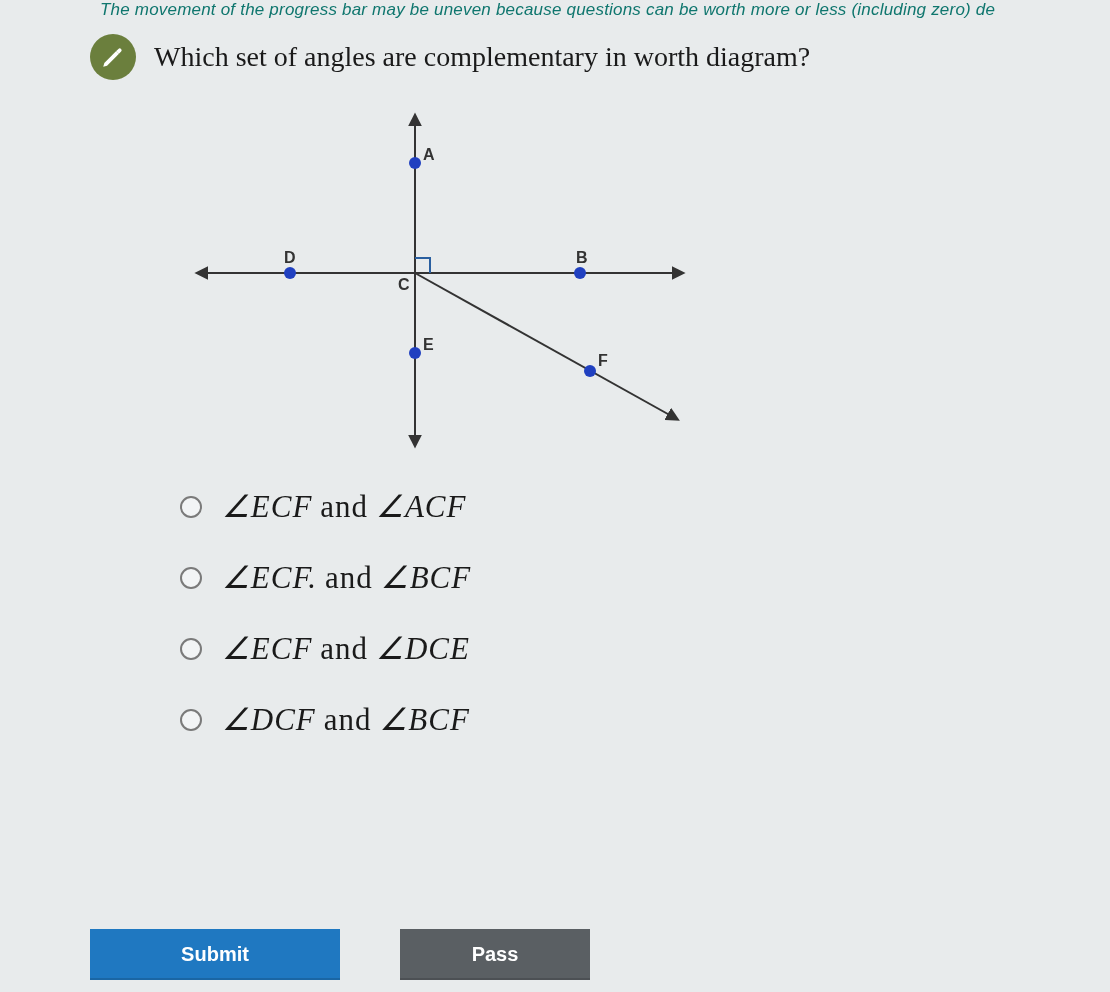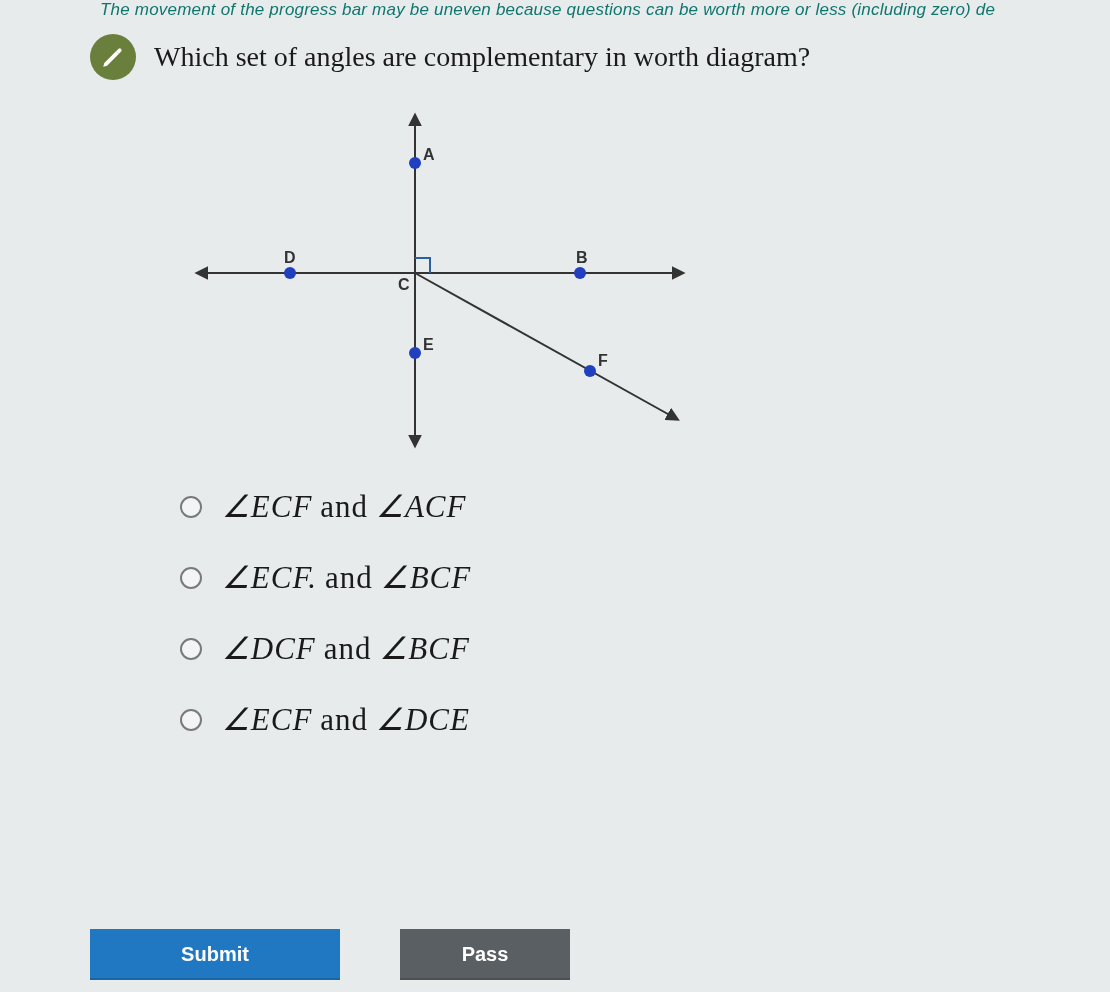--- a/index.html
+++ b/index.html
@@ -101,21 +101,21 @@
     color: #fff;
     text-align: center;
   }
   .btn-submit {
     background: #1f78c1;
     width: 250px;
     box-shadow: inset 0 -2px 0 rgba(0,0,0,0.15);
   }
   .btn-pass {
     background: #5a5f63;
-    width: 170px;
+    width: 190px;
     box-shadow: inset 0 -2px 0 rgba(0,0,0,0.15);
   }
   .pt-label {
     font-family: Arial, sans-serif;
     font-weight: bold;
     font-size: 16px;
     fill: #333;
   }
 </style>
 </head>
@@ -179,27 +179,27 @@
     </div>
     <div class="option">
       <div class="radio"></div>
       <div class="option-text">
         <span>∠ECF.</span><span class="and">and</span><span>∠BCF</span>
       </div>
     </div>
     <div class="option">
       <div class="radio"></div>
       <div class="option-text">
+        <span>∠ECF</span><span class="and">and</span><span>∠DCE</span>
+      </div>
+    </div>
+    <div class="option">
+      <div class="radio"></div>
+      <div class="option-text">
         <span>∠DCF</span><span class="and">and</span><span>∠BCF</span>
-      </div>
-    </div>
-    <div class="option">
-      <div class="radio"></div>
-      <div class="option-text">
-        <span>∠ECF</span><span class="and">and</span><span>∠DCE</span>
       </div>
     </div>
   </div>
 
   <div class="buttons">
     <button class="btn btn-submit">Submit</button>
     <button class="btn btn-pass">Pass</button>
   </div>
 
 </div>

